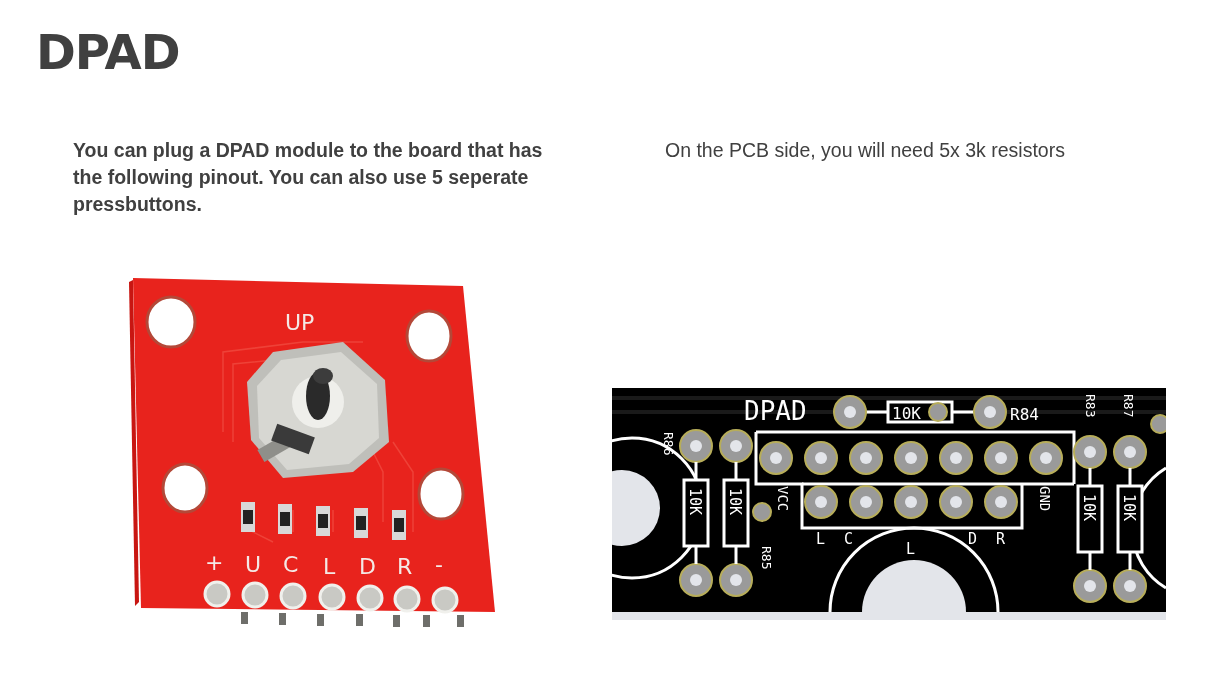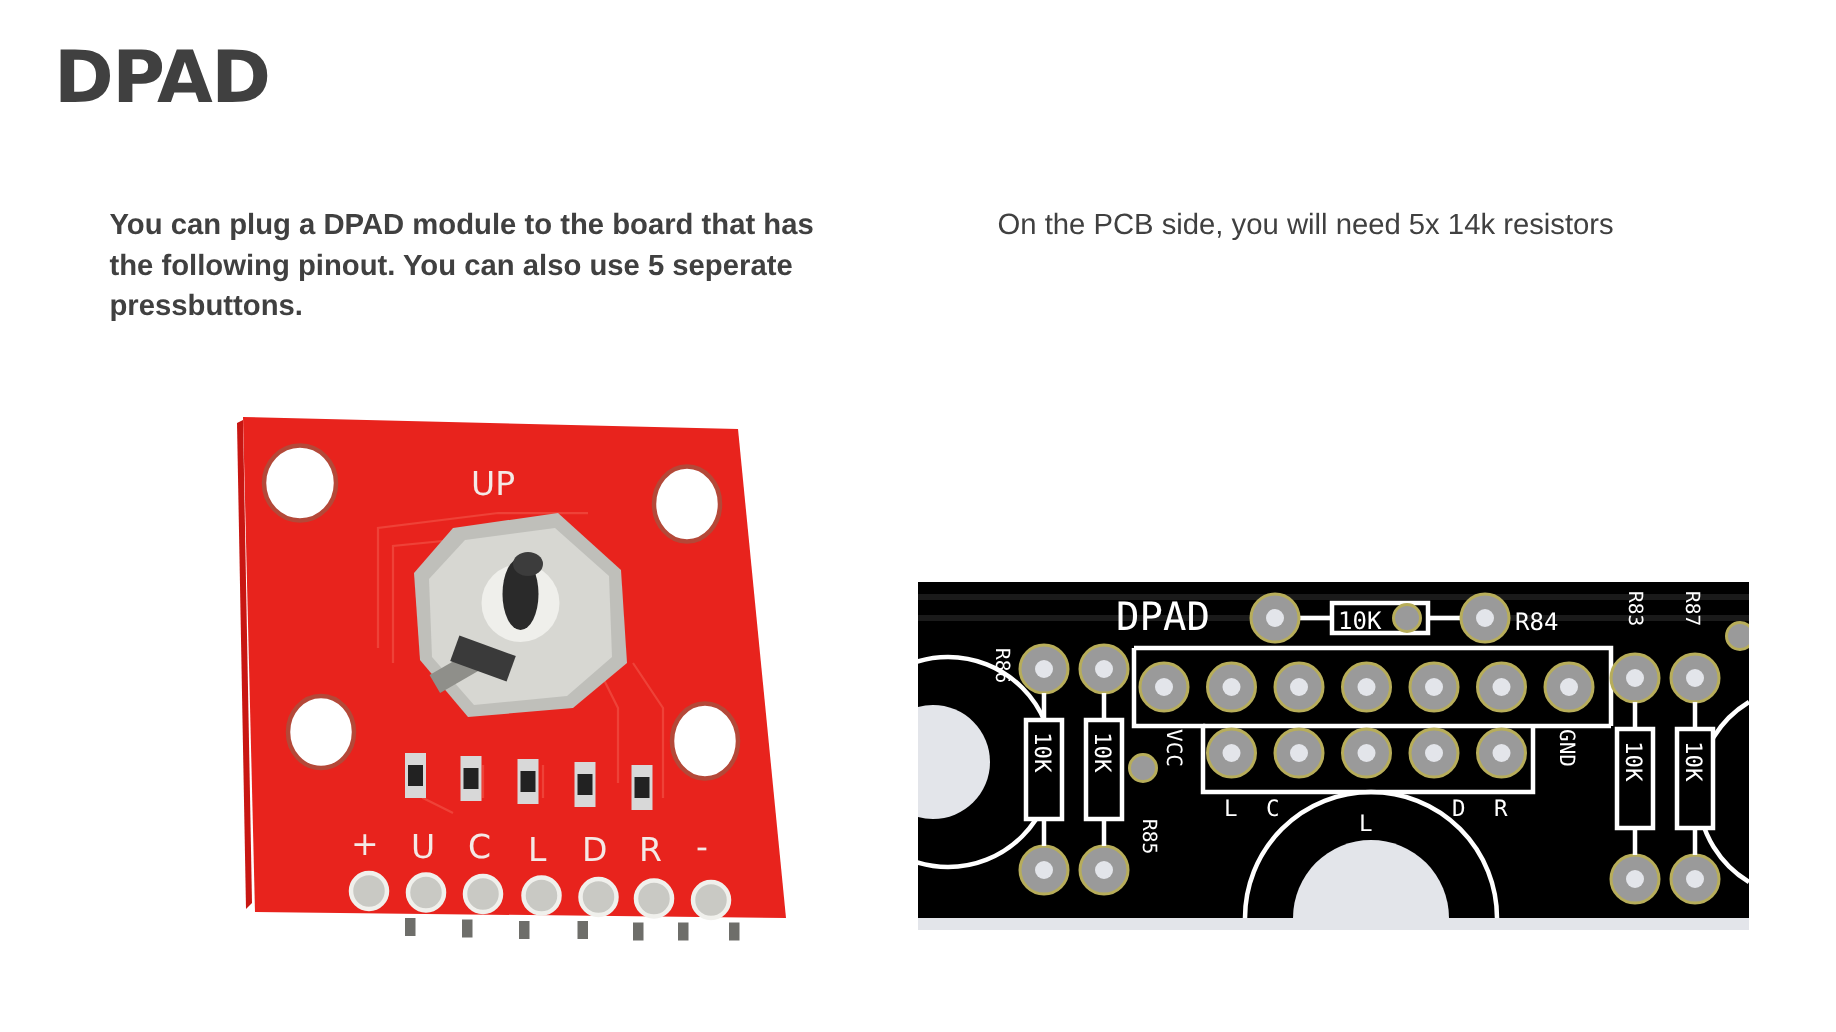--- a/index.html
+++ b/index.html
@@ -11,30 +11,30 @@
     position:absolute; left:36px; top:24px; margin:0;
     font-family:"DejaVu Sans", sans-serif; font-weight:bold; font-size:48px;
     letter-spacing:-1px; color:#404040;
   }
   .para {
     position:absolute; font-size:19.5px; line-height:27px; color:#404040;
   }
   .para.left { left:73px; top:137px; width:480px;font-weight:bold; }
   .para.right { left:665px; top:137px; width:520px; }
   .fig { position:absolute; }
-  .fig.module { left:152px; top:272px; width:380px; height:360px; }
+  .fig.module { left:123px; top:272px; width:380px; height:360px; }
   .fig.pcb { left:612px; top:388px; width:554px; height:232px; }
 </style>
 </head>
 <body>
 
 <h1 class="title">DPAD</h1>
 
 <div class="para left">You can plug a DPAD module to the board that has the following pinout. You can also use 5 seperate pressbuttons.</div>
-<div class="para right">On the PCB side, you will need 5x 14k resistors</div>
+<div class="para right">On the PCB side, you will need 5x 3k resistors</div>
 
 <div class="fig module">
   <svg width="380" height="360" viewBox="0 0 380 360" xmlns="http://www.w3.org/2000/svg">
 
     <polygon points="6,10 10,8 16,330 12,334" fill="#c81612"></polygon>
 
     <polygon points="10,6 340,14 372,340 18,336" fill="#e8231d"></polygon>
 
     <g fill="#ffffff" stroke="#b44838" stroke-width="3">
       <ellipse cx="48" cy="50" rx="24" ry="25"></ellipse>

